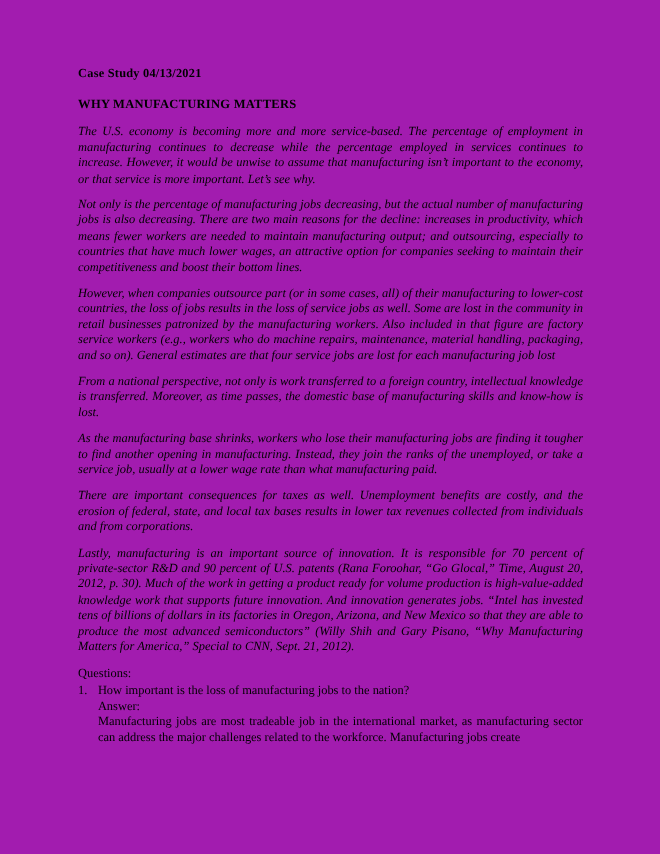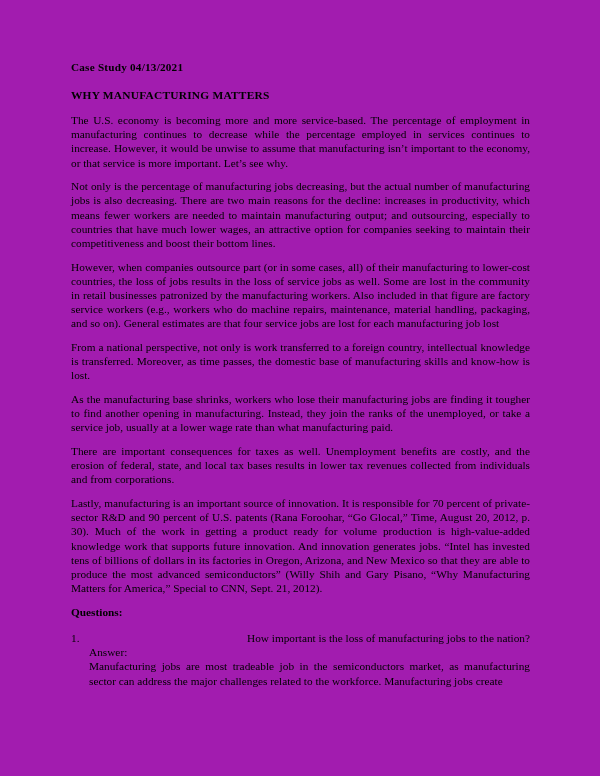--- a/index.html
+++ b/index.html
@@ -37,29 +37,30 @@
     margin: 14px 0 11px 0;
     letter-spacing: 0.02em;
   }
   p.body-par {
     font-size: 11.3px;
     line-height: 14.2px;
     margin: 0 0 9.4px 0;
     text-align: justify;
     text-justify: inter-word;
     hyphens: none;
+    font-style: italic;
   }
   p.body-par:last-child {
     margin-bottom: 0;
   }
   .questions-head {
     font-size: 11.3px;
-    font-weight: bold;
+    font-weight: normal;
     line-height: 14.2px;
-    margin: 3px 0 12px 0;
+    margin: 3px 0 2px 0;
   }
   ol.q-list {
     margin: 0;
     padding: 0;
     list-style: none;
   }
   ol.q-list > li {
     position: relative;
     padding-left: 18px;
     margin: 0;
@@ -68,21 +69,21 @@
     position: absolute;
     left: 0;
     top: 0;
     font-size: 11.3px;
     line-height: 14.2px;
   }
   .q-text {
     font-size: 11.3px;
     line-height: 14.2px;
     margin: 0;
-    text-align: right;
+    text-align: left;
   }
   .answer-label {
     font-size: 11.3px;
     font-weight: normal;
     line-height: 14.2px;
     margin: 0;
   }
   .answer-text {
     font-size: 11.3px;
     line-height: 14.2px;
@@ -108,17 +109,17 @@
   <p class="body-par">There are important consequences for taxes as well. Unemployment benefits are costly, and the erosion of federal, state, and local tax bases results in lower tax revenues collected from individuals and from corporations.</p>
   <p class="body-par">Lastly, manufacturing is an important source of innovation. It is responsible for 70 percent of private-sector R&amp;D and 90 percent of U.S. patents (Rana Foroohar, “Go Glocal,” Time, August 20, 2012, p. 30). Much of the work in getting a product ready for volume production is high-value-added knowledge work that supports future innovation. And innovation generates jobs. “Intel has invested tens of billions of dollars in its factories in Oregon, Arizona, and New Mexico so that they are able to produce the most advanced semiconductors” (Willy Shih and Gary Pisano, “Why Manufacturing Matters for America,” Special to CNN, Sept. 21, 2012).</p>
 
   <div class="questions-head">Questions:</div>
 
   <ol class="q-list">
     <li>
       <span class="q-marker">1.</span>
       <div class="q-text">How important is the loss of manufacturing jobs to the nation?</div>
       <div class="answer-label">Answer:</div>
-      <div class="answer-text">Manufacturing jobs are most tradeable job in the semiconductors market, as manufacturing sector can address the major challenges related to the workforce. Manufacturing jobs create</div>
+      <div class="answer-text">Manufacturing jobs are most tradeable job in the international market, as manufacturing sector can address the major challenges related to the workforce. Manufacturing jobs create</div>
     </li>
   </ol>
 
 </div>
 
 </body></html>

